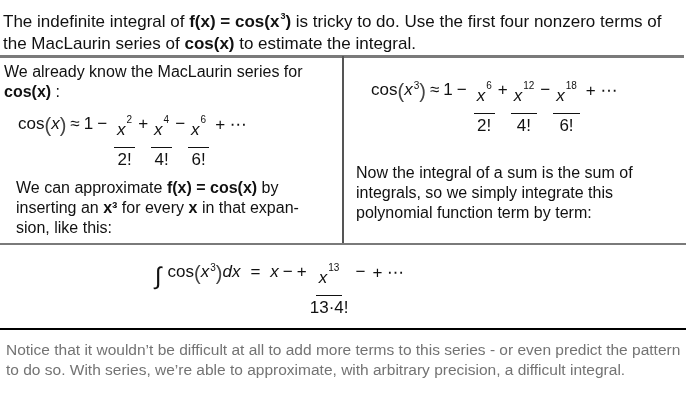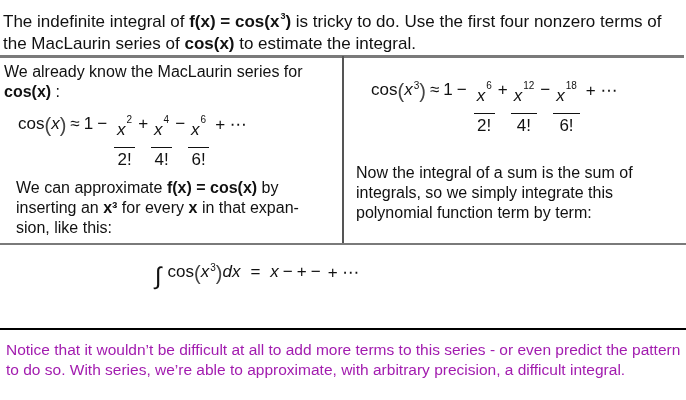--- a/index.html
+++ b/index.html
@@ -14,21 +14,21 @@
   .txt { position:absolute; font-size:16px; line-height:20px; }
   .eq { position:absolute; display:flex; align-items:flex-start; font-size:17px; white-space:nowrap; }
   .frac { display:inline-flex; flex-direction:column; align-items:center; margin:0 3px; }
   .frac .num { padding:0 3px 7px 3px; border-bottom:1px solid #111; font-style:italic; }
   .frac .den { padding-top:2px; }
   sup { font-size:10px; font-style:normal; vertical-align:12px; margin-left:1px; }
   .it { font-style:italic; }
   .op { margin:0 4px; }
   .paren { font-size:20px; color:#444; font-weight:lighter; }
   .integral { font-size:24px; margin-right:6px; font-style:italic; }
-  .note { position:absolute; left:6px; top:340px; width:676px; font-size:15.5px; line-height:20px; color:#a21caf; }
+  .note { position:absolute; left:6px; top:340px; width:676px; font-size:15.5px; line-height:20px; color:#737373; }
 </style>
 </head>
 <body>
 
 <div class="intro"><span>The indefinite integral of </span><b>f(x) = cos(x</b><b><sup style="font-size:9px;vertical-align:8px;">3</sup></b><b>)</b><span> is tricky to do. Use the first four nonzero terms of the MacLaurin series of </span><b>cos(x)</b><span> to estimate the integral.</span></div>
 
 <div class="hline-top"></div>
 <div class="vline"></div>
 <div class="hline-mid"></div>
 <div class="hline-bot"></div>
@@ -95,17 +95,21 @@
   <span>cos</span>
   <span class="paren">(</span>
     <span class="it">x</span>
     <sup>3</sup>
     <span class="paren">)</span>
   <span class="it" style="margin-left:0">dx</span>
   <span class="op" style="margin:0 10px">=</span>
   <span class="it">x</span>
   <span class="op">−</span>
   <span>+</span>
+  <span class="frac">
+      <span class="num"><span>x</span><sup>13</sup></span>
+      <span class="den">13·4!</span>
+    </span>
   <span class="op">−</span>
   <span style="margin-left:3px">+ ⋯</span>
 </div>
 
 <div class="note">Notice that it wouldn’t be difficult at all to add more terms to this series - or even predict the pattern to do so. With series, we’re able to approximate, with arbitrary precision, a difficult integral.</div>
 
 </body></html>

